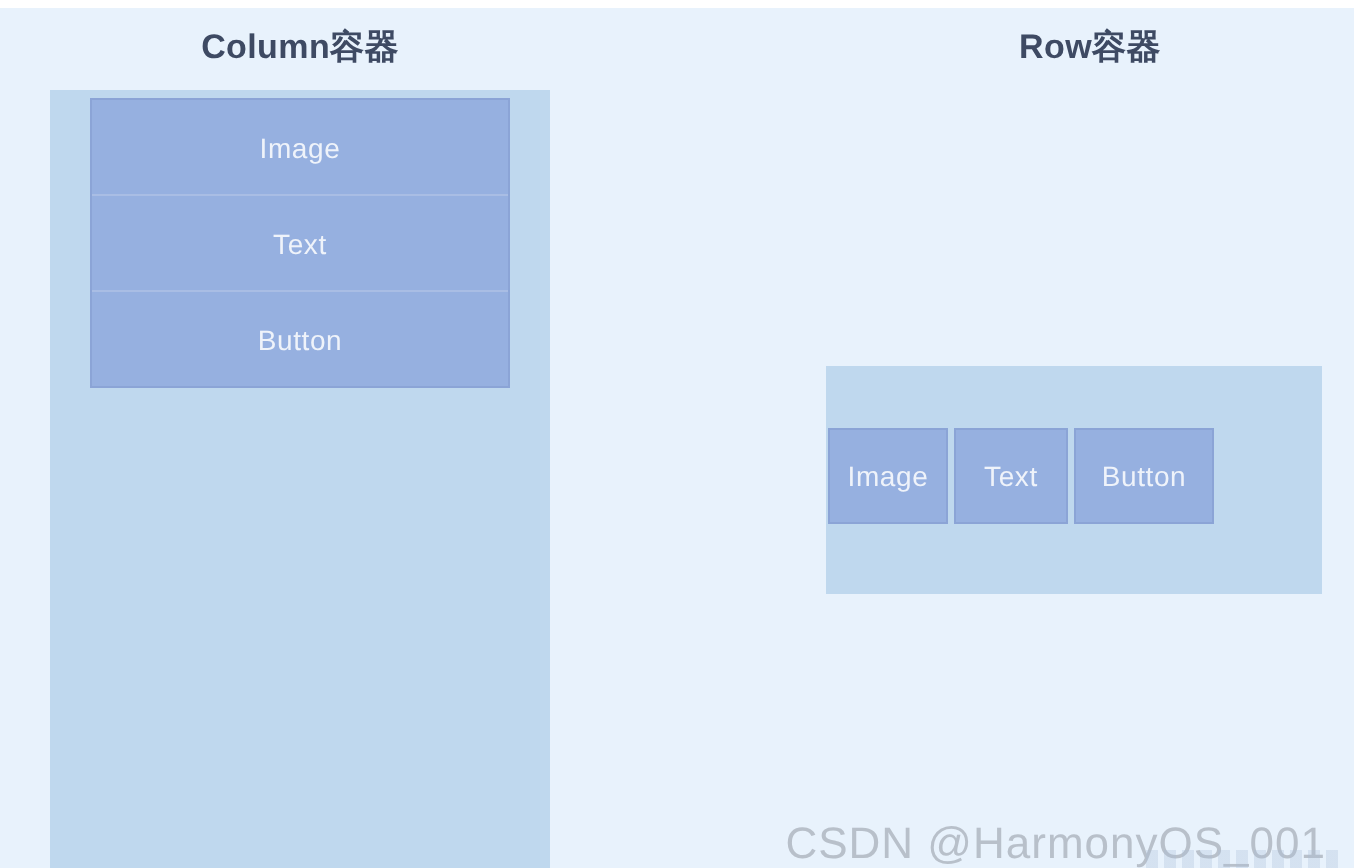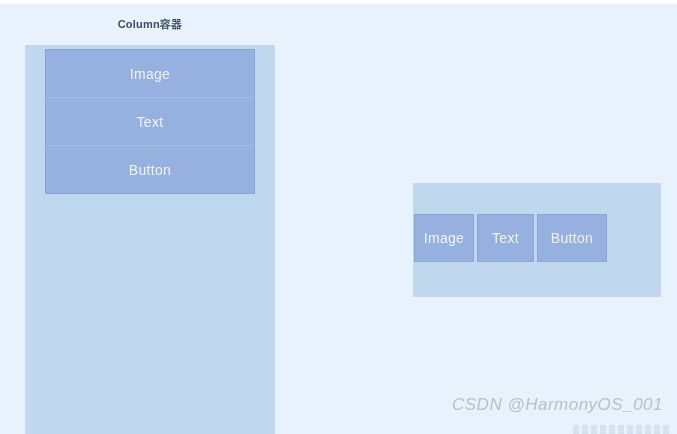--- a/index.html
+++ b/index.html
@@ -7,21 +7,21 @@
     position:relative;width:677px;height:434px;overflow:hidden;
     background:#ffffff;
     font-family:"Liberation Sans","DejaVu Sans",sans-serif;
   }
   .bg{
     position:absolute;left:0;top:4px;width:677px;height:430px;
     background:var(--page-bg,#e8f2fc);
   }
   .section-title{
     position:absolute;top:13px;height:22px;line-height:22px;
-    font-size:11px;font-weight:bold;color:var(--title-color,#3e4a63);
+    font-size:17px;font-weight:bold;color:var(--title-color,#3e4a63);
     text-align:center;letter-spacing:.2px;
   }
   .title-column{left:25px;width:250px;}
   .title-row{left:413px;width:264px;}
   .column-container{
     position:absolute;left:25px;top:45px;width:250px;height:389px;
     background:var(--container-fill,#bfd8ee);
   }
   .column-stack{
     position:absolute;left:20px;top:4px;width:208px;
@@ -44,39 +44,40 @@
     box-sizing:border-box;height:48px;
     background:var(--component-fill,#96b0e0);
     border:1px solid var(--component-border,#8ba4d6);
     display:flex;align-items:center;justify-content:center;
     color:var(--component-text,#eff3fa);font-size:14px;letter-spacing:.3px;
   }
   .row-box-image{width:60px;}
   .row-box-text{width:57px;}
   .row-box-button{width:70px;}
   .watermark{
-    position:absolute;right:14px;top:395px;height:20px;line-height:20px;
-    font-size:17px;color:var(--watermark-color,#b8c0ca);
-    letter-spacing:.5px;white-space:nowrap;font-style:italic;
+    position:absolute;right:14px;top:412px;height:20px;line-height:20px;
+    font-size:22px;color:var(--watermark-color,#b8c0ca);
+    letter-spacing:.5px;white-space:nowrap;
   }
   .watermark-line2{
     position:absolute;right:8px;top:425px;width:96px;height:9px;
     background:repeating-linear-gradient(90deg,
       rgba(168,188,214,.55) 0 6px, rgba(168,188,214,0) 6px 9px);
     opacity:.55;
   }
 </style>
 </head>
 <body>
 
 <div class="canvas" style="--page-bg: #e8f2fc; --container-fill: #bfd8ee; --component-fill: #96b0e0; --component-border: #8ba4d6; --component-text: #eff3fa; --title-color: #3e4a63; --watermark-color: #b8c0ca;">
   <div class="bg"></div>
 
   <div class="section-title title-column">Column容器</div>
 
+  <div class="section-title title-row">Row容器</div>
 
   <div class="column-container">
     <div class="column-stack">
       <div class="col-box">Image</div>
       <div class="col-box">Text</div>
       <div class="col-box">Button</div>
     </div>
   </div>
 
   <div class="row-container">

